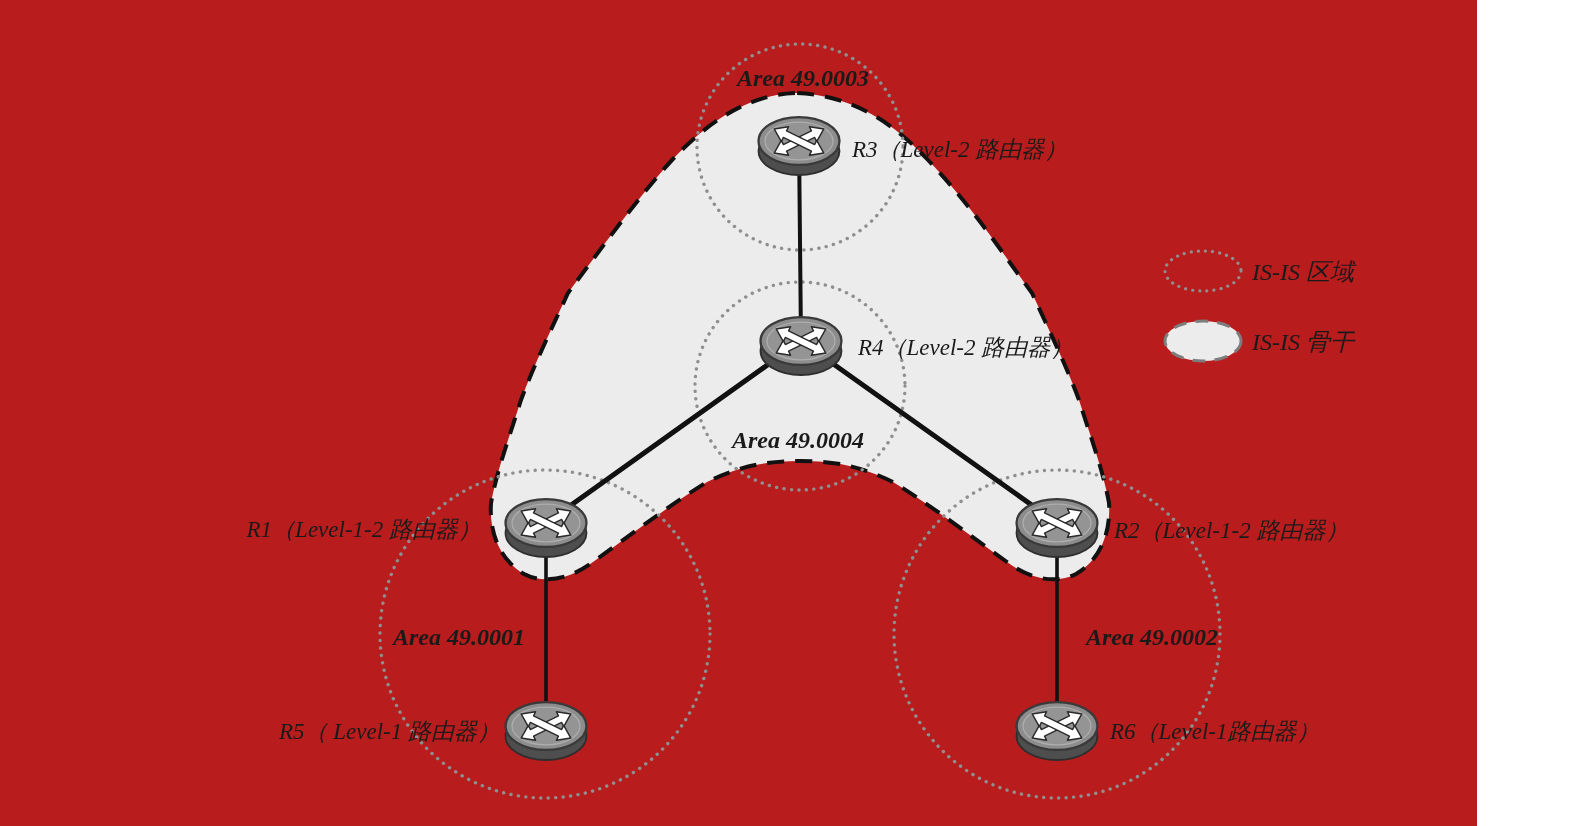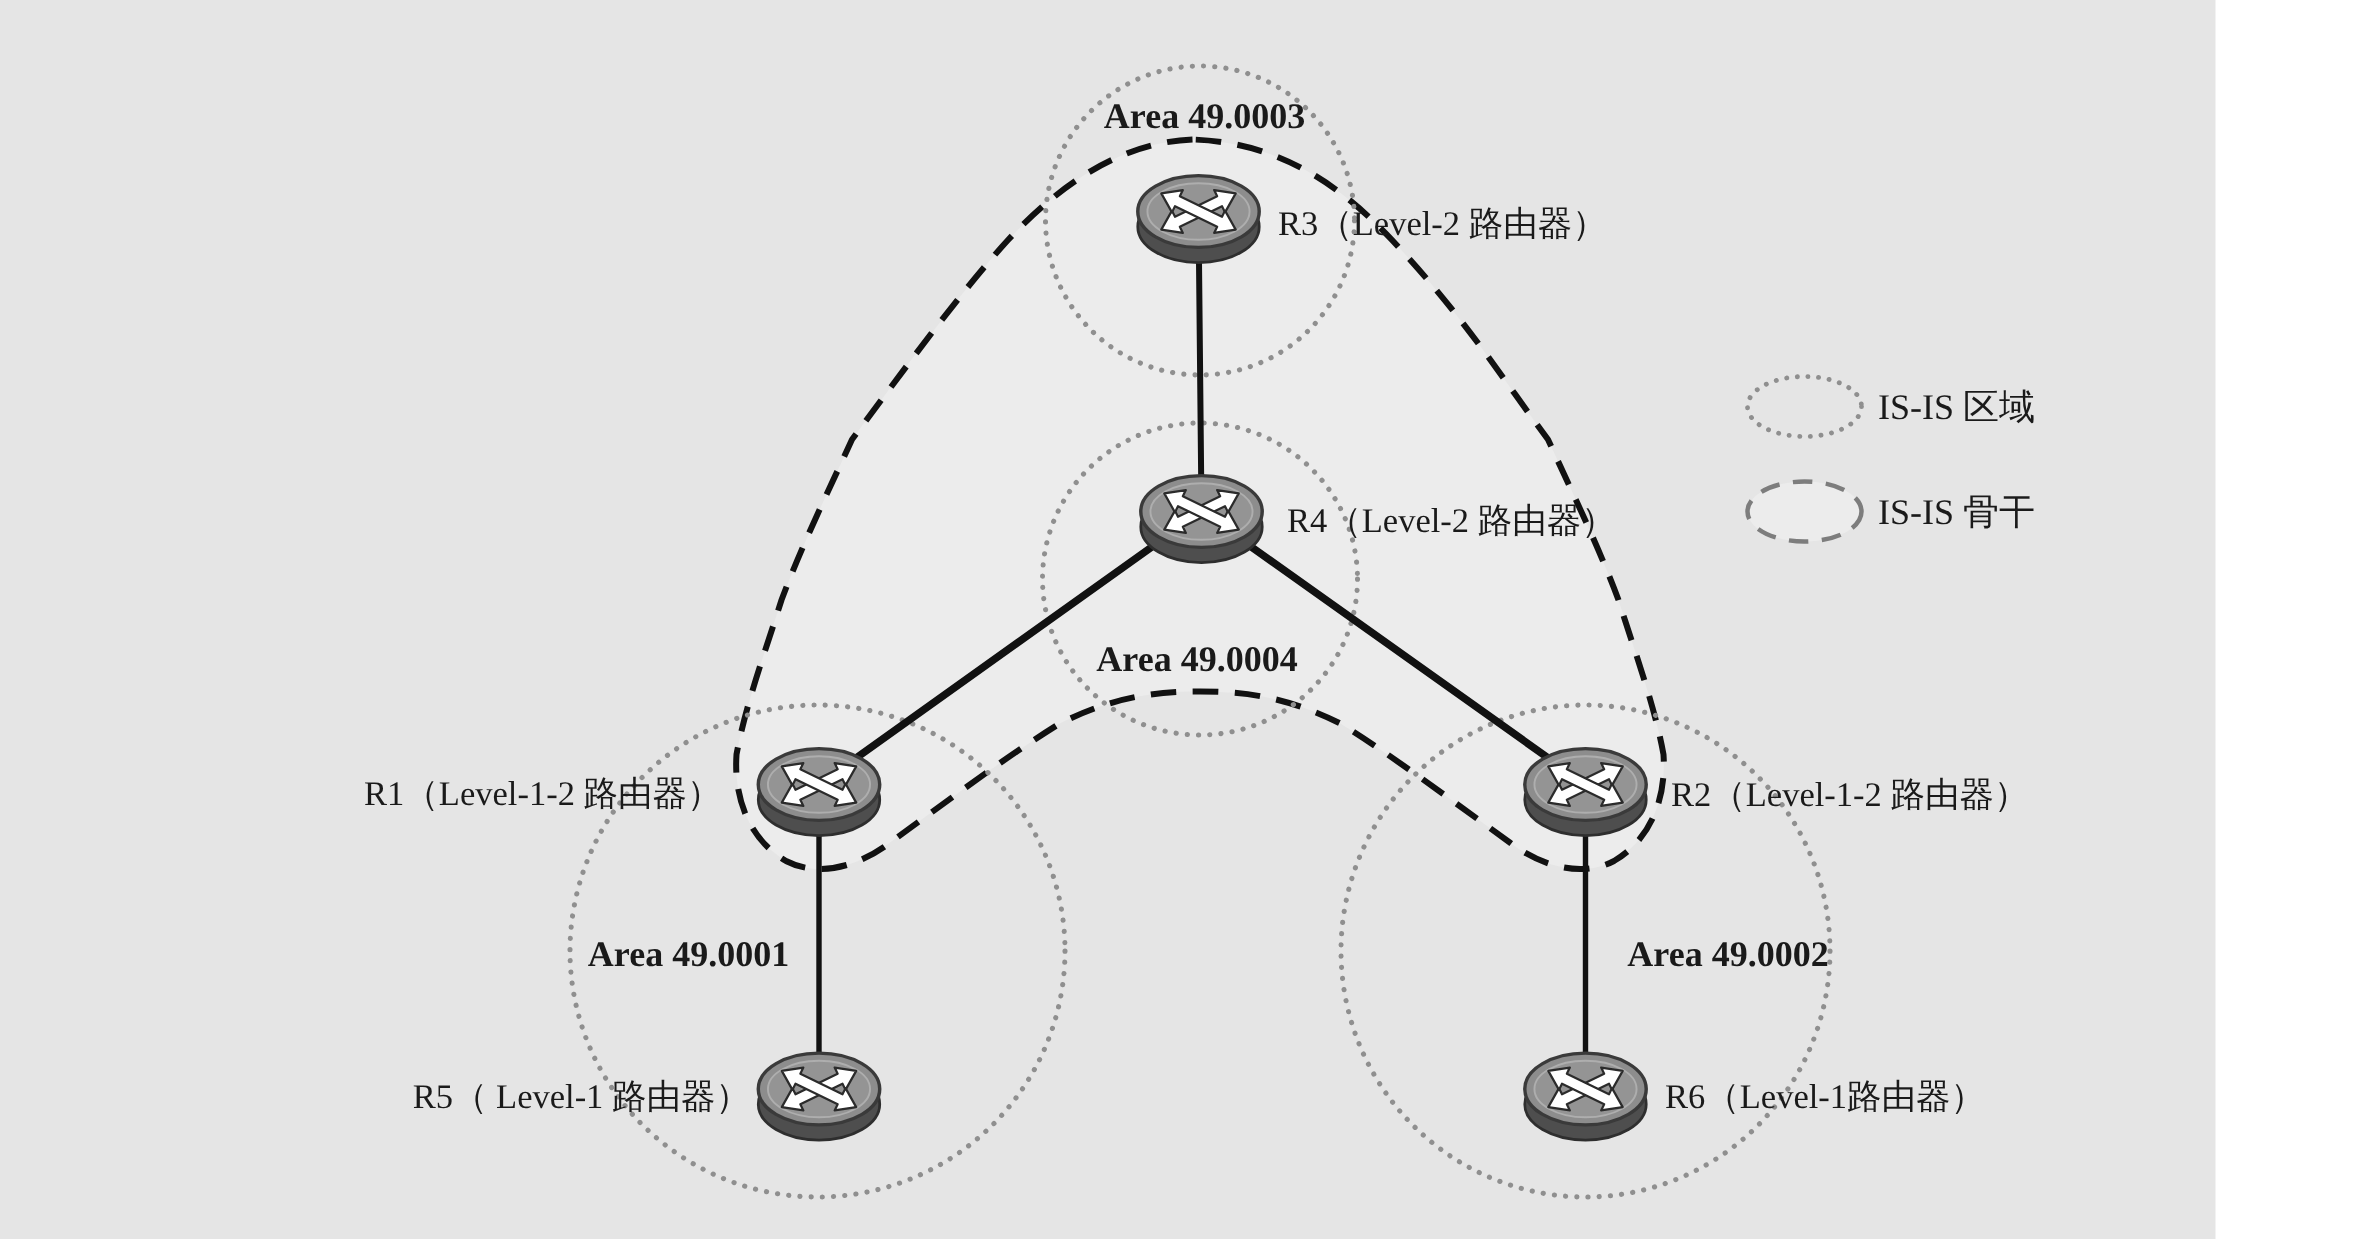--- a/index.html
+++ b/index.html
@@ -1,16 +1,16 @@
 <!DOCTYPE html>
 <html><head>
 <meta charset="utf-8">
 <style>
   html,body{margin:0;padding:0;background:#ffffff;}
-  .stage{position:relative;width:1477px;height:826px;background:#e5e5e5;overflow:hidden;}
+  .stage{position:relative;width:1477px;height:826px;background:#b91c1c;overflow:hidden;font-style:italic;}
   svg{display:block;}
   .lbl{font-family:"Liberation Serif","DejaVu Serif",serif;fill:#1a1a1a;}
   .router-lbl{font-size:23px;}
   .area-lbl{font-size:24px;font-weight:bold;}
   .legend-lbl{font-size:24px;}
   .area-circle{fill:none;stroke:#8f8f8f;stroke-width:3.4;stroke-dasharray:0.1 7.4;stroke-linecap:round;}
   .backbone{fill:#ececec;stroke:#111111;stroke-width:4;stroke-dasharray:17 11;}
   .link{stroke:#111111;stroke-linecap:round;}
   .legend-dotted{fill:none;stroke:#8f8f8f;stroke-width:3.2;stroke-dasharray:0.1 7.0;stroke-linecap:round;}
   .legend-dashed{fill:#ececec;stroke:#7d7d7d;stroke-width:3;stroke-dasharray:13 9;}

